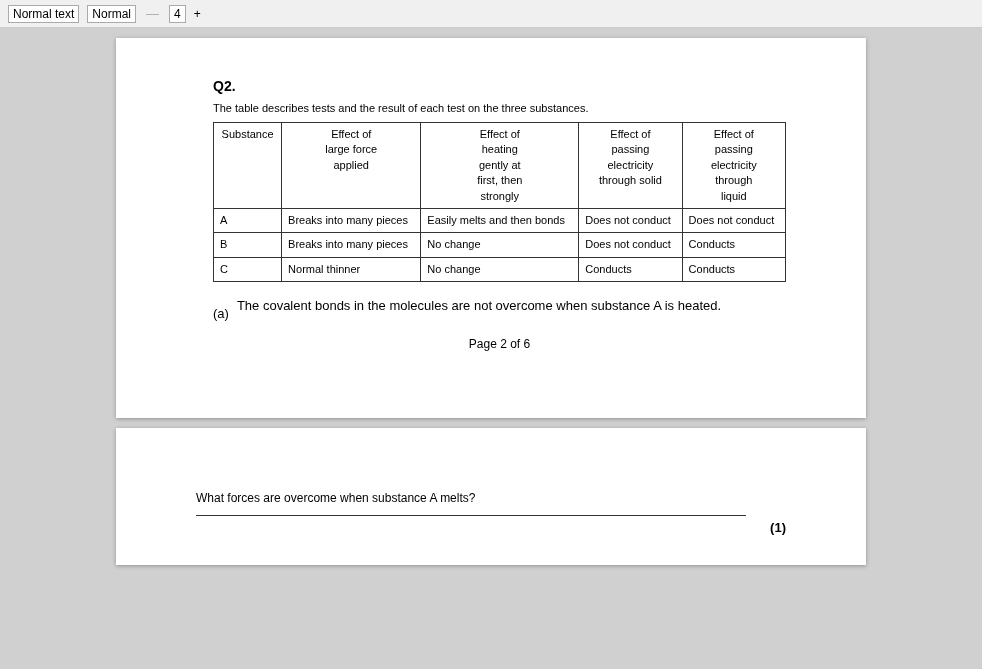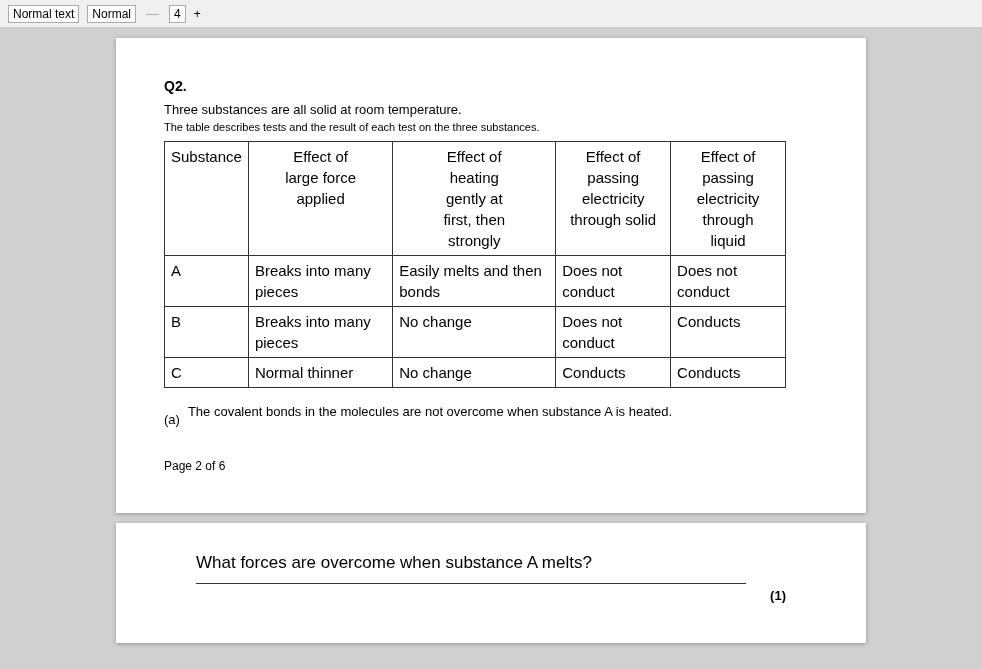--- a/index.html
+++ b/index.html
@@ -37,21 +37,21 @@
       display: flex;
       flex-direction: column;
       align-items: center;
       padding: 10px 0;
       gap: 10px;
     }
 
     .page {
       background: white;
       width: 750px;
-      padding: 40px 80px 40px 48px;
+      padding: 40px 80px 40px 97px;
       box-shadow: 0 1px 4px rgba(0,0,0,0.3);
       min-height: 380px;
     }
 
     .page2 {
       min-height: 120px;
       padding: 30px 80px;
     }
 
     .question-number {
@@ -65,21 +65,21 @@
       margin-bottom: 4px;
     }
 
     .table-intro {
       font-size: 11px;
       margin-bottom: 8px;
     }
 
     table.data-table {
       border-collapse: collapse;
-      font-size: 15px;
+      font-size: 11px;
       width: 100%;
       margin-bottom: 16px;
     }
 
     table.data-table th,
     table.data-table td {
       border: 1px solid #333;
       padding: 4px 6px;
       vertical-align: top;
       line-height: 1.4;
@@ -94,59 +94,60 @@
       font-size: 13px;
       margin-top: 8px;
     }
 
     .part-text {
       font-size: 13px;
     }
 
     .page-footer {
       font-size: 12px;
-      margin-top: 32px;
+      margin-top: 16px;
+      text-align: center;
     }
 
     .answer-line {
       border-bottom: 1px solid #333;
       width: 550px;
       margin-top: 6px;
       margin-bottom: 4px;
     }
 
     .marks {
       text-align: right;
       font-size: 13px;
       font-weight: bold;
     }
 
     .question-section {
-      font-size: 17px;
+      font-size: 12px;
       margin-bottom: 10px;
+      margin-top: 33px;
     }
   </style>
 </head>
 <body>
 
 <div class="toolbar">
   <span class="toolbar-select">Normal text</span>
   <span class="toolbar-select">Normal</span>
   <span class="toolbar-sep">—</span>
   <span class="toolbar-select">4</span>
   <span style="font-size:12px;">+</span>
 </div>
 
 <div class="page-container">
 
   <div class="page">
 
     <div class="question-number">Q2.</div>
 
-    <div class="intro-text">Three substances are all solid at room temperature.</div>
     <div class="table-intro">The table describes tests and the result of each test on the three substances.</div>
 
     <table class="data-table">
       <thead>
         <tr>
           <th>Substance</th>
           <th>Effect of<br>large force<br>applied</th>
           <th>Effect of<br>heating<br>gently at<br>first, then<br>strongly</th>
           <th>Effect of<br>passing<br>electricity<br>through solid</th>
           <th>Effect of<br>passing<br>electricity<br>through<br>liquid</th>

